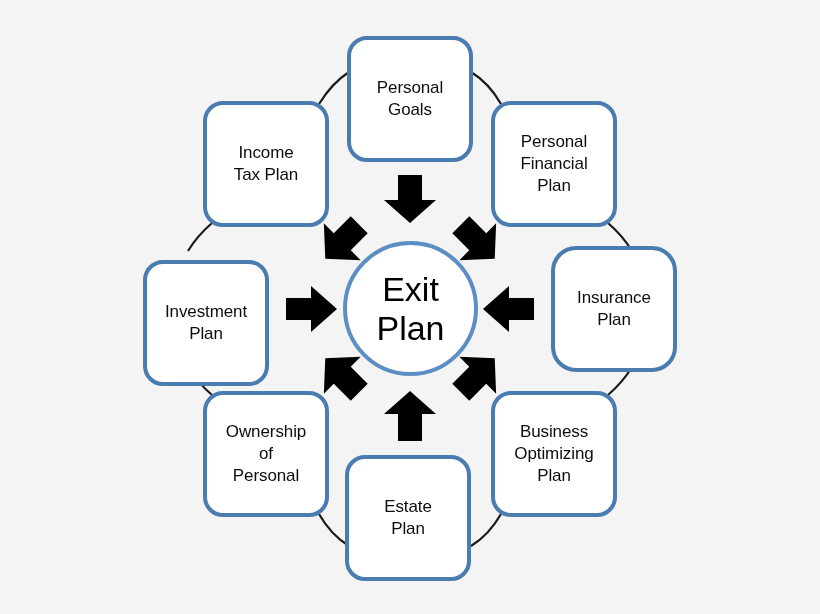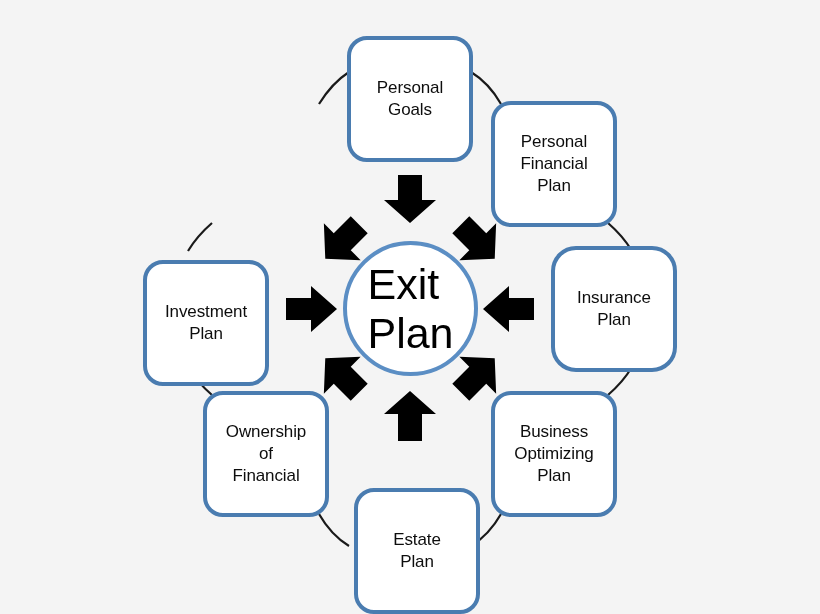--- a/index.html
+++ b/index.html
@@ -58,32 +58,33 @@
     box-sizing: border-box;
     background: #ffffff;
     border: 4px solid #5b8ec4;
     border-radius: 50%;
     display: flex;
     align-items: center;
     justify-content: center;
     z-index: 4;
   }
   .center-label {
+    text-align: center;
     color: #000000;
-    font-size: 43px;
+    font-size: 34px;
     line-height: 1.12;
     font-family: "Liberation Sans", sans-serif;
     white-space: pre-line;
   }
   
   #node-personal-goals      { left: 347px; top: 36px;  width: 126px; height: 126px; }
   #node-personal-financial  { left: 491px; top: 101px; width: 126px; height: 126px; }
   #node-insurance           { left: 551px; top: 246px; width: 126px; height: 126px; border-radius: 25px; }
   #node-business-optimizing { left: 491px; top: 391px; width: 126px; height: 126px; }
-  #node-estate              { left: 354px; top: 455px; width: 126px; height: 126px; margin-top: 33px; }
+  #node-estate              { left: 345px; top: 455px; width: 126px; height: 126px; }
   #node-ownership           { left: 203px; top: 391px; width: 126px; height: 126px; }
   #node-investment          { left: 143px; top: 260px; width: 126px; height: 126px; }
   #node-income-tax          { left: 203px; top: 101px; width: 126px; height: 126px; }
   #node-exit-plan           { left: 343px; top: 241px; width: 135px; height: 135px; }
 </style>
 </head>
 <body>
 
 <div id="diagram-root">
 
@@ -168,27 +169,31 @@
   </div>
 
   <div class="node-box" id="node-estate">
     <span class="node-label">Estate
 Plan</span>
   </div>
 
   <div class="node-box" id="node-ownership">
     <span class="node-label">Ownership
 of
-Financial</span>
+Personal</span>
   </div>
 
   <div class="node-box" id="node-investment">
     <span class="node-label">Investment
 Plan</span>
   </div>
 
+  <div class="node-box" id="node-income-tax">
+    <span class="node-label">Income
+Tax Plan</span>
+  </div>
 
   <div class="center-circle" id="node-exit-plan">
     <span class="center-label">Exit
 Plan</span>
   </div>
 
 </div>
 
 </body></html>

